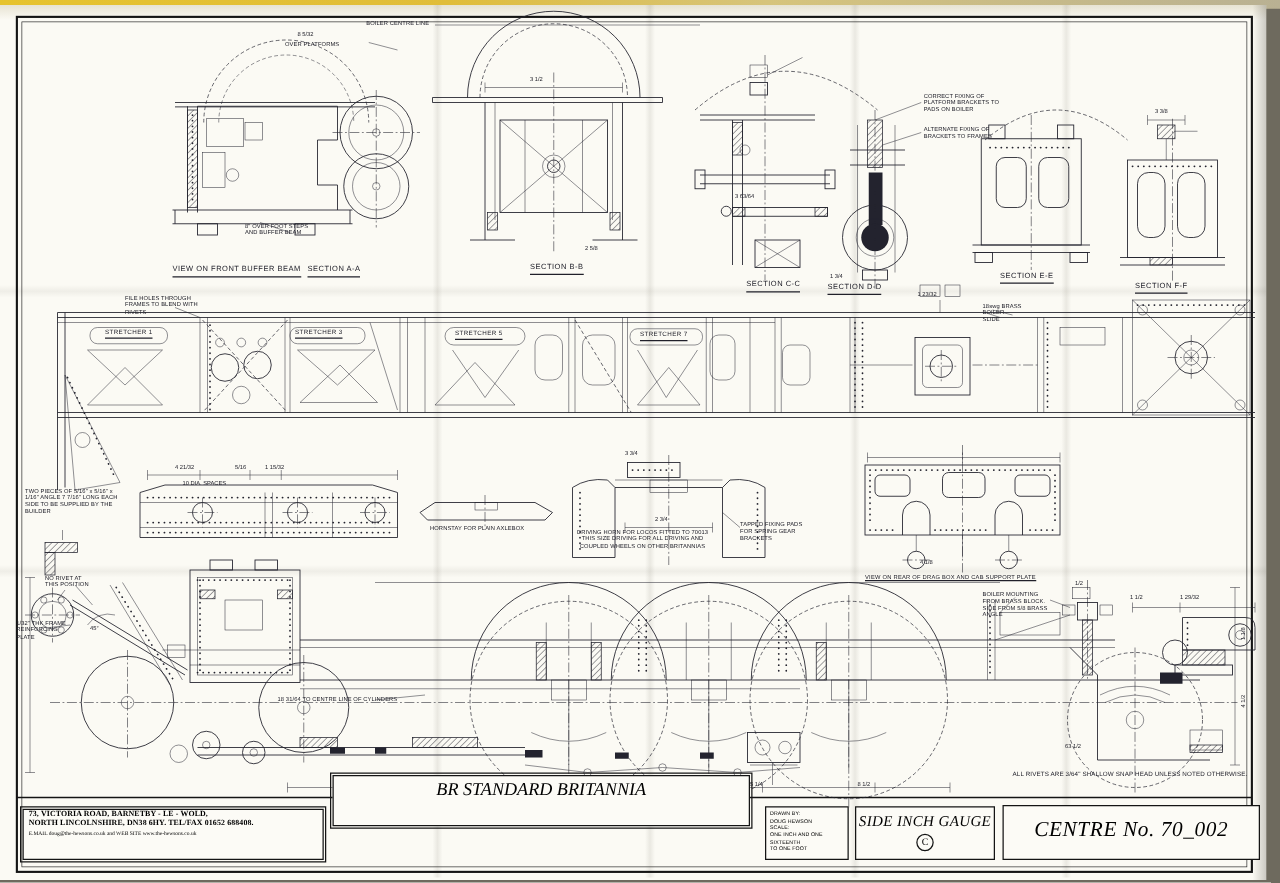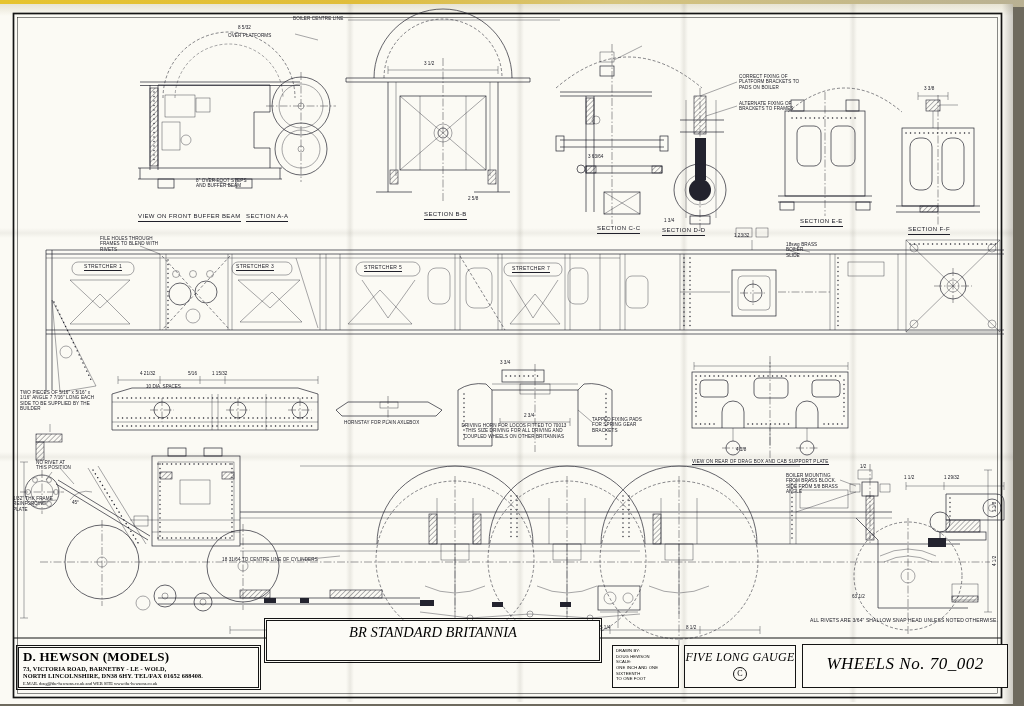--- a/index.html
+++ b/index.html
@@ -466,40 +466,39 @@
 <div class="dim" style="left:434px;top:625px">7 27/64</div>
 <div class="dim" style="left:532px;top:625px">1 5/8</div>
 <div class="dim" style="left:600px;top:625px">5 1/4</div>
 <div class="dim" style="left:686px;top:625px">8 1/2</div>
 <div class="dim r90" style="left:992px;top:566px">4 1/2</div>
 <div class="dim r90" style="left:992px;top:512px">1 1/8</div>
 <div class="dim" style="left:852px;top:594px">63 1/2</div>
 <div class="dim" style="left:72px;top:500px">45°</div>
 
 <div class="box dbl serif" style="left:18px;top:647px;width:241px;height:41px">
-  <div class="maker-name">D. HEWSON (MODELS)</div>
   <div class="maker-addr">73, VICTORIA ROAD, BARNETBY - LE - WOLD,</div>
   <div class="maker-addr">NORTH LINCOLNSHIRE, DN38 6HY.  TEL/FAX 01652 688408.</div>
   <div class="maker-mail">E.MAIL  doug@the-hewsons.co.uk   and WEB SITE  www.the-hewsons.co.uk</div>
 </div>
 
 <div class="box dbl serif" style="left:266px;top:620px;width:334px;height:41px">
   <div class="dwg-title">BR STANDARD BRITANNIA</div>
 </div>
 
 <div class="box" style="left:612px;top:645px;width:67px;height:43px">
   <div class="drawnby">
     <div>DRAWN BY:</div>
     <div>DOUG HEWSON</div>
     <div>SCALE:</div>
     <div>ONE INCH AND ONE SIXTEENTH</div>
     <div>TO ONE FOOT</div>
   </div>
 </div>
 
 <div class="box serif" style="left:684px;top:645px;width:112px;height:43px">
-  <div class="gauge">FIVE LONG GAUGE</div>
+  <div class="gauge">SIDE INCH GAUGE</div>
   <span class="csym serif">C</span>
 </div>
 
 <div class="box serif" style="left:802px;top:644px;width:206px;height:44px">
-  <div class="dwgno">WHEELS No. 70_002</div>
+  <div class="dwgno">CENTRE No. 70_002</div>
 </div>
 
 </body></html>

